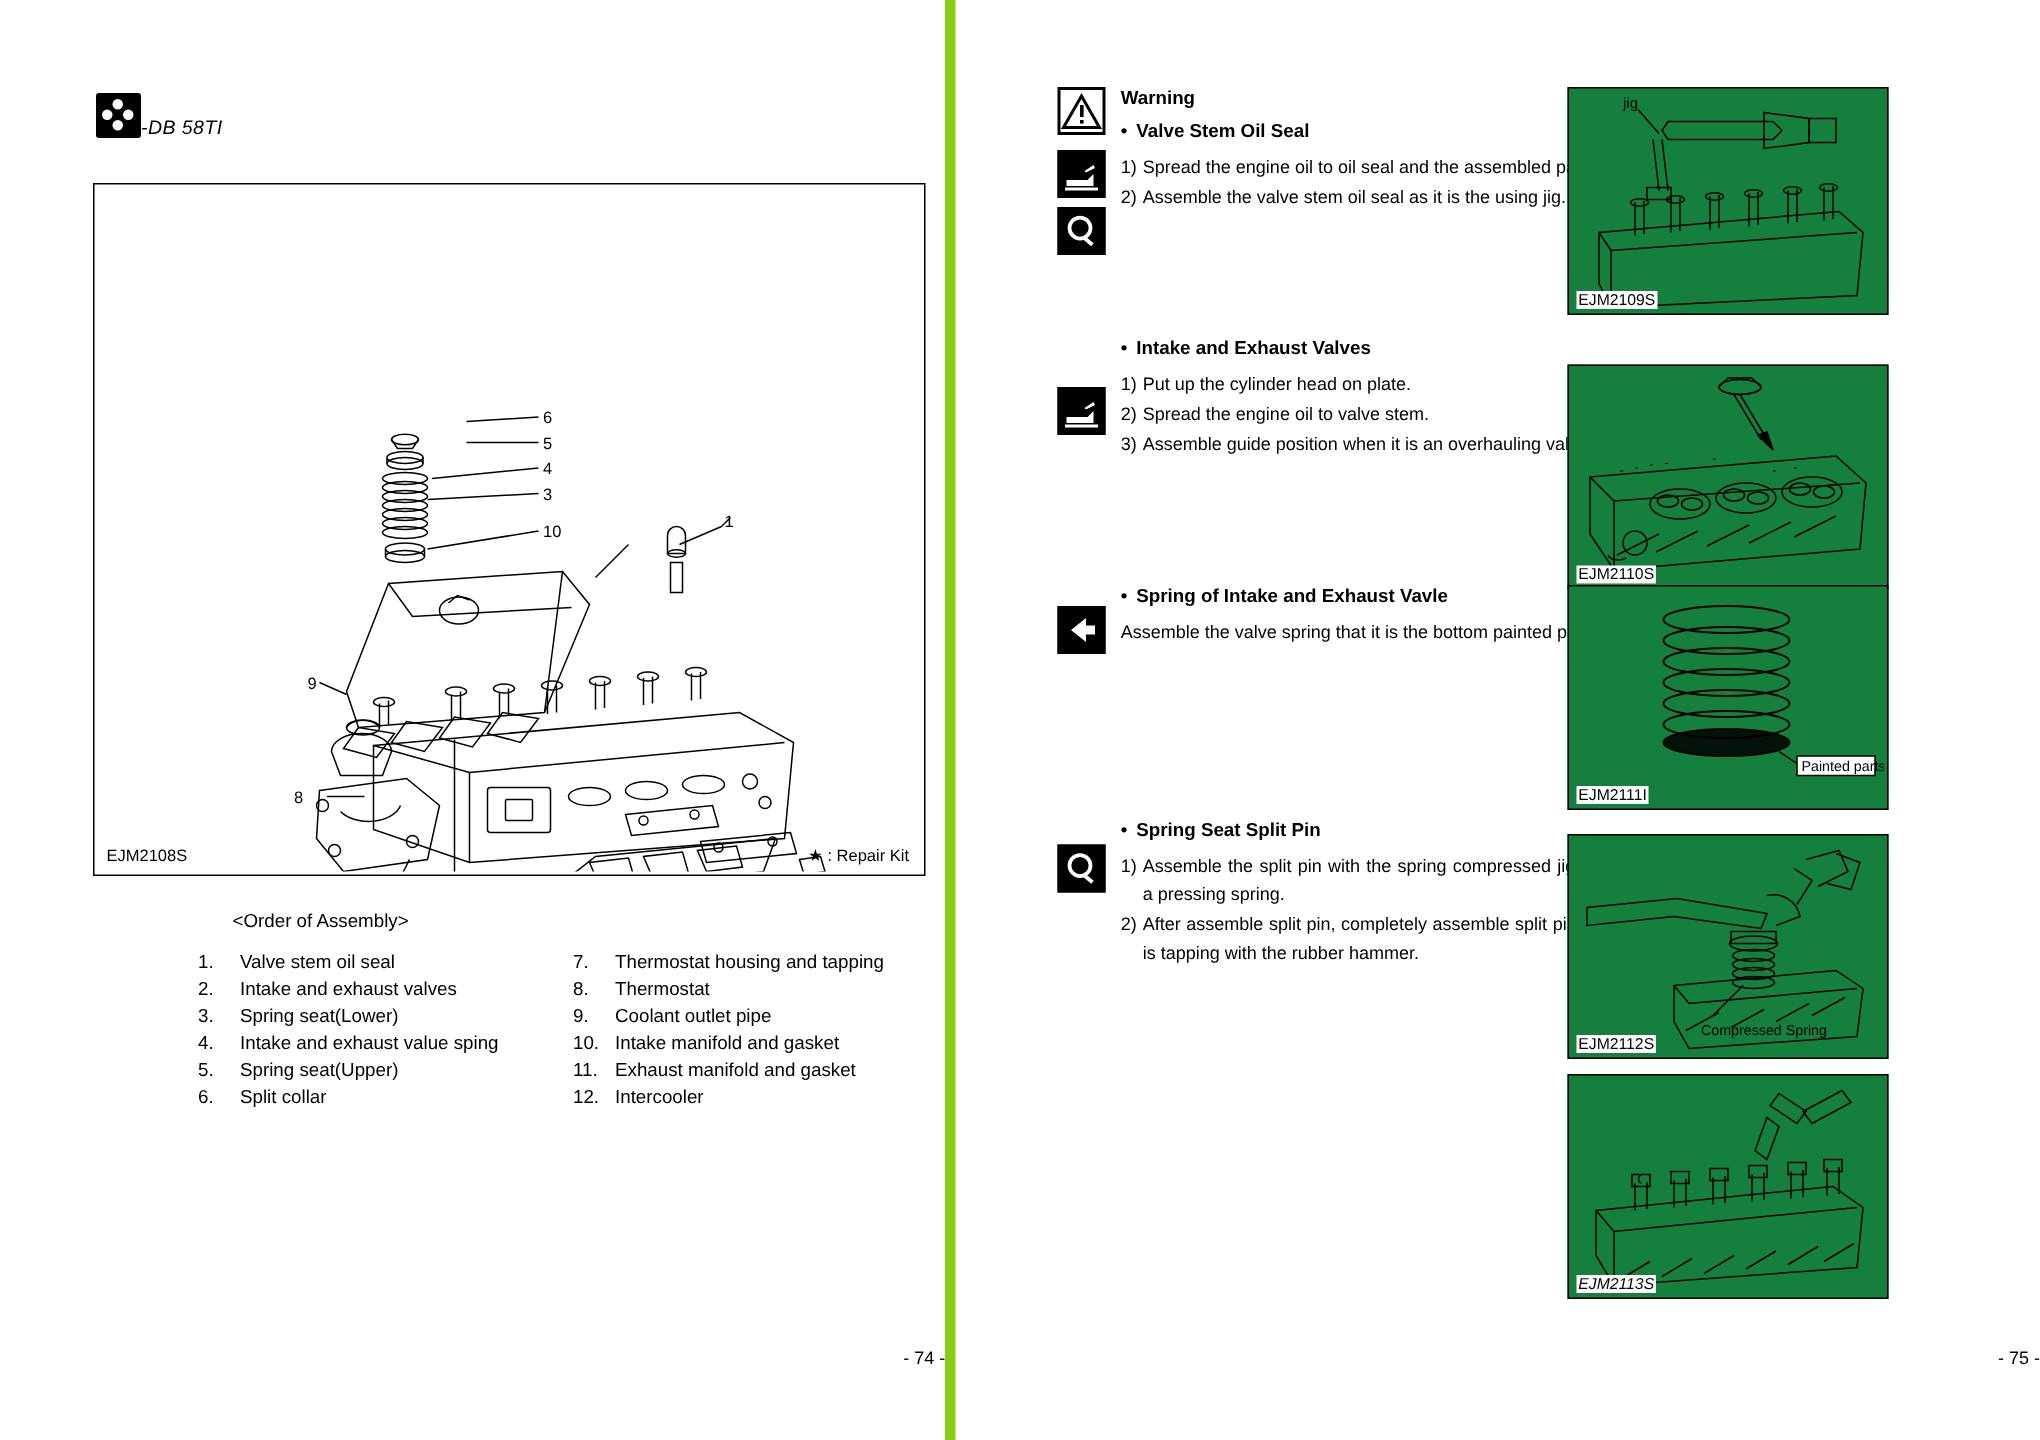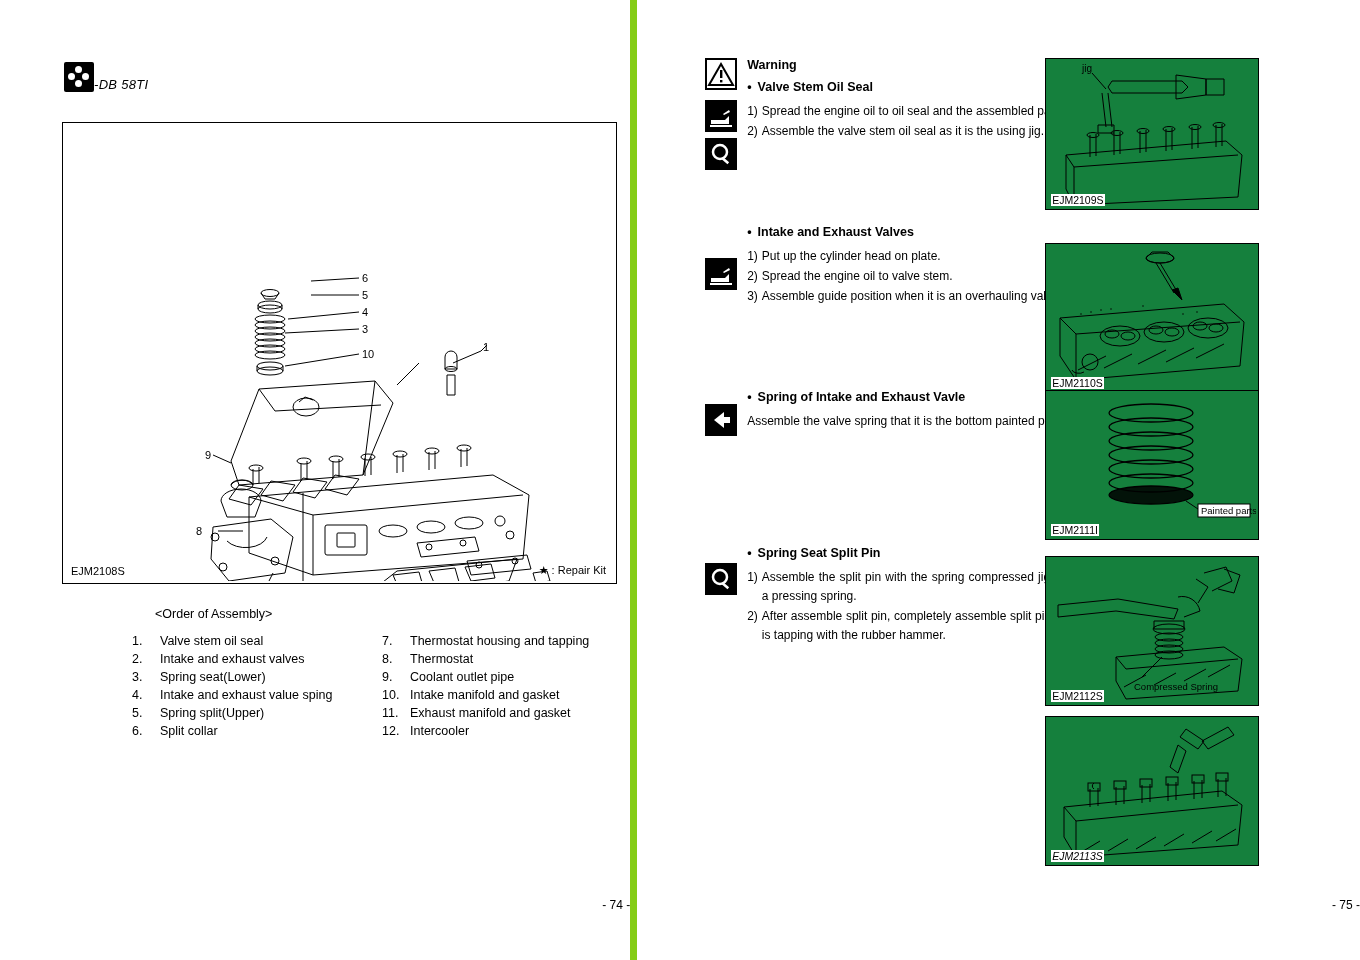--- a/index.html
+++ b/index.html
@@ -348,21 +348,21 @@
       <div class="oitem">
         <span class="onum">3.</span>
         <span>Spring seat(Lower)</span>
       </div>
       <div class="oitem">
         <span class="onum">4.</span>
         <span>Intake and exhaust value sping</span>
       </div>
       <div class="oitem">
         <span class="onum">5.</span>
-        <span>Spring split(Upper)</span>
+        <span>Spring seat(Upper)</span>
       </div>
       <div class="oitem">
         <span class="onum">6.</span>
         <span>Split collar</span>
       </div>
       <div class="oitem">
         <span class="onum">7.</span>
         <span>Thermostat housing and tapping</span>
       </div>
       <div class="oitem">

